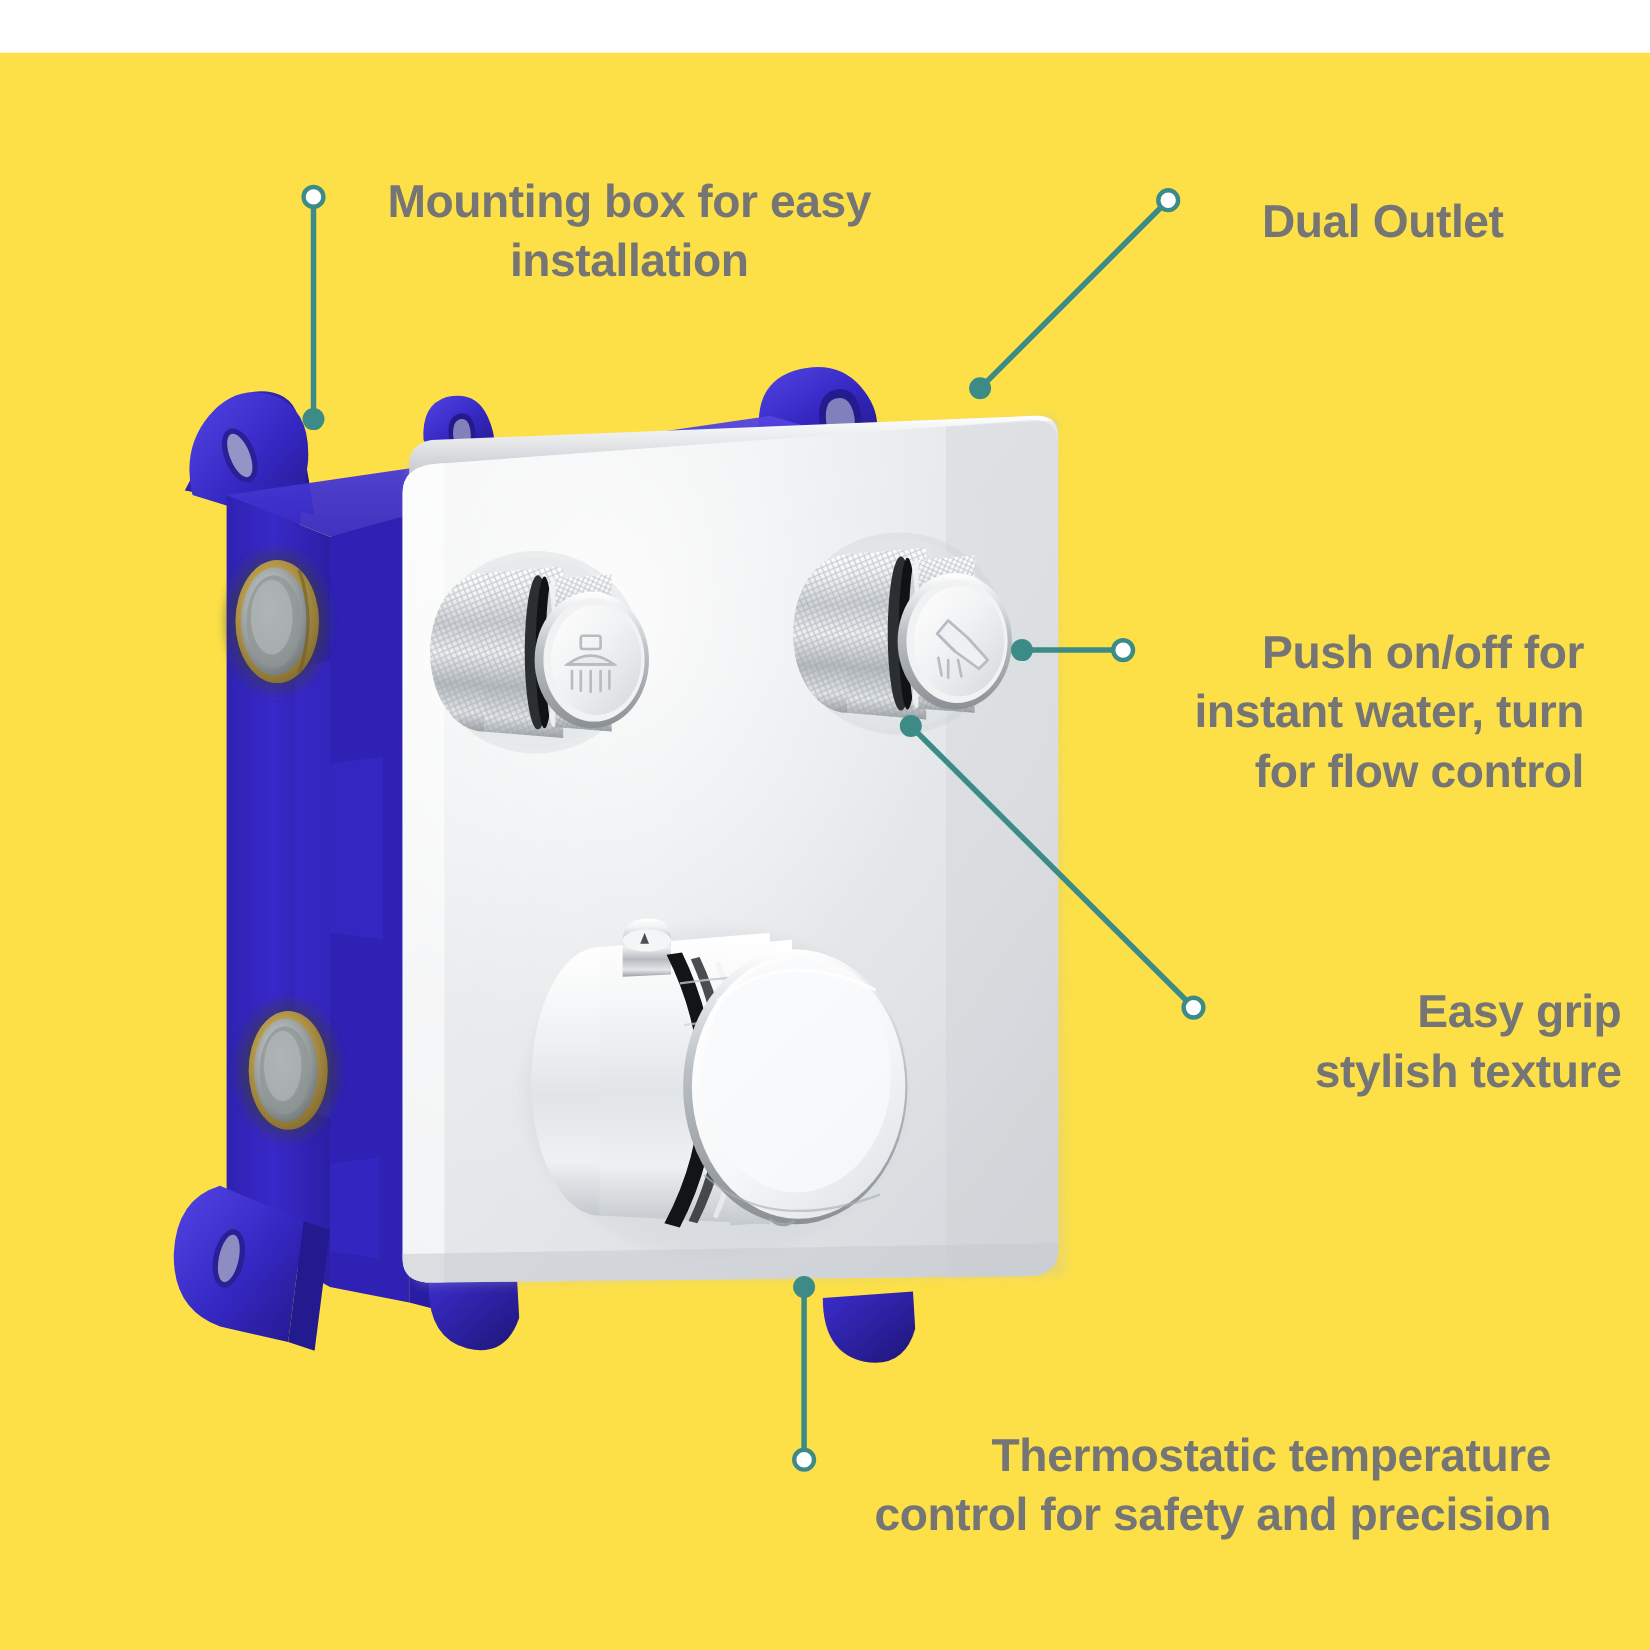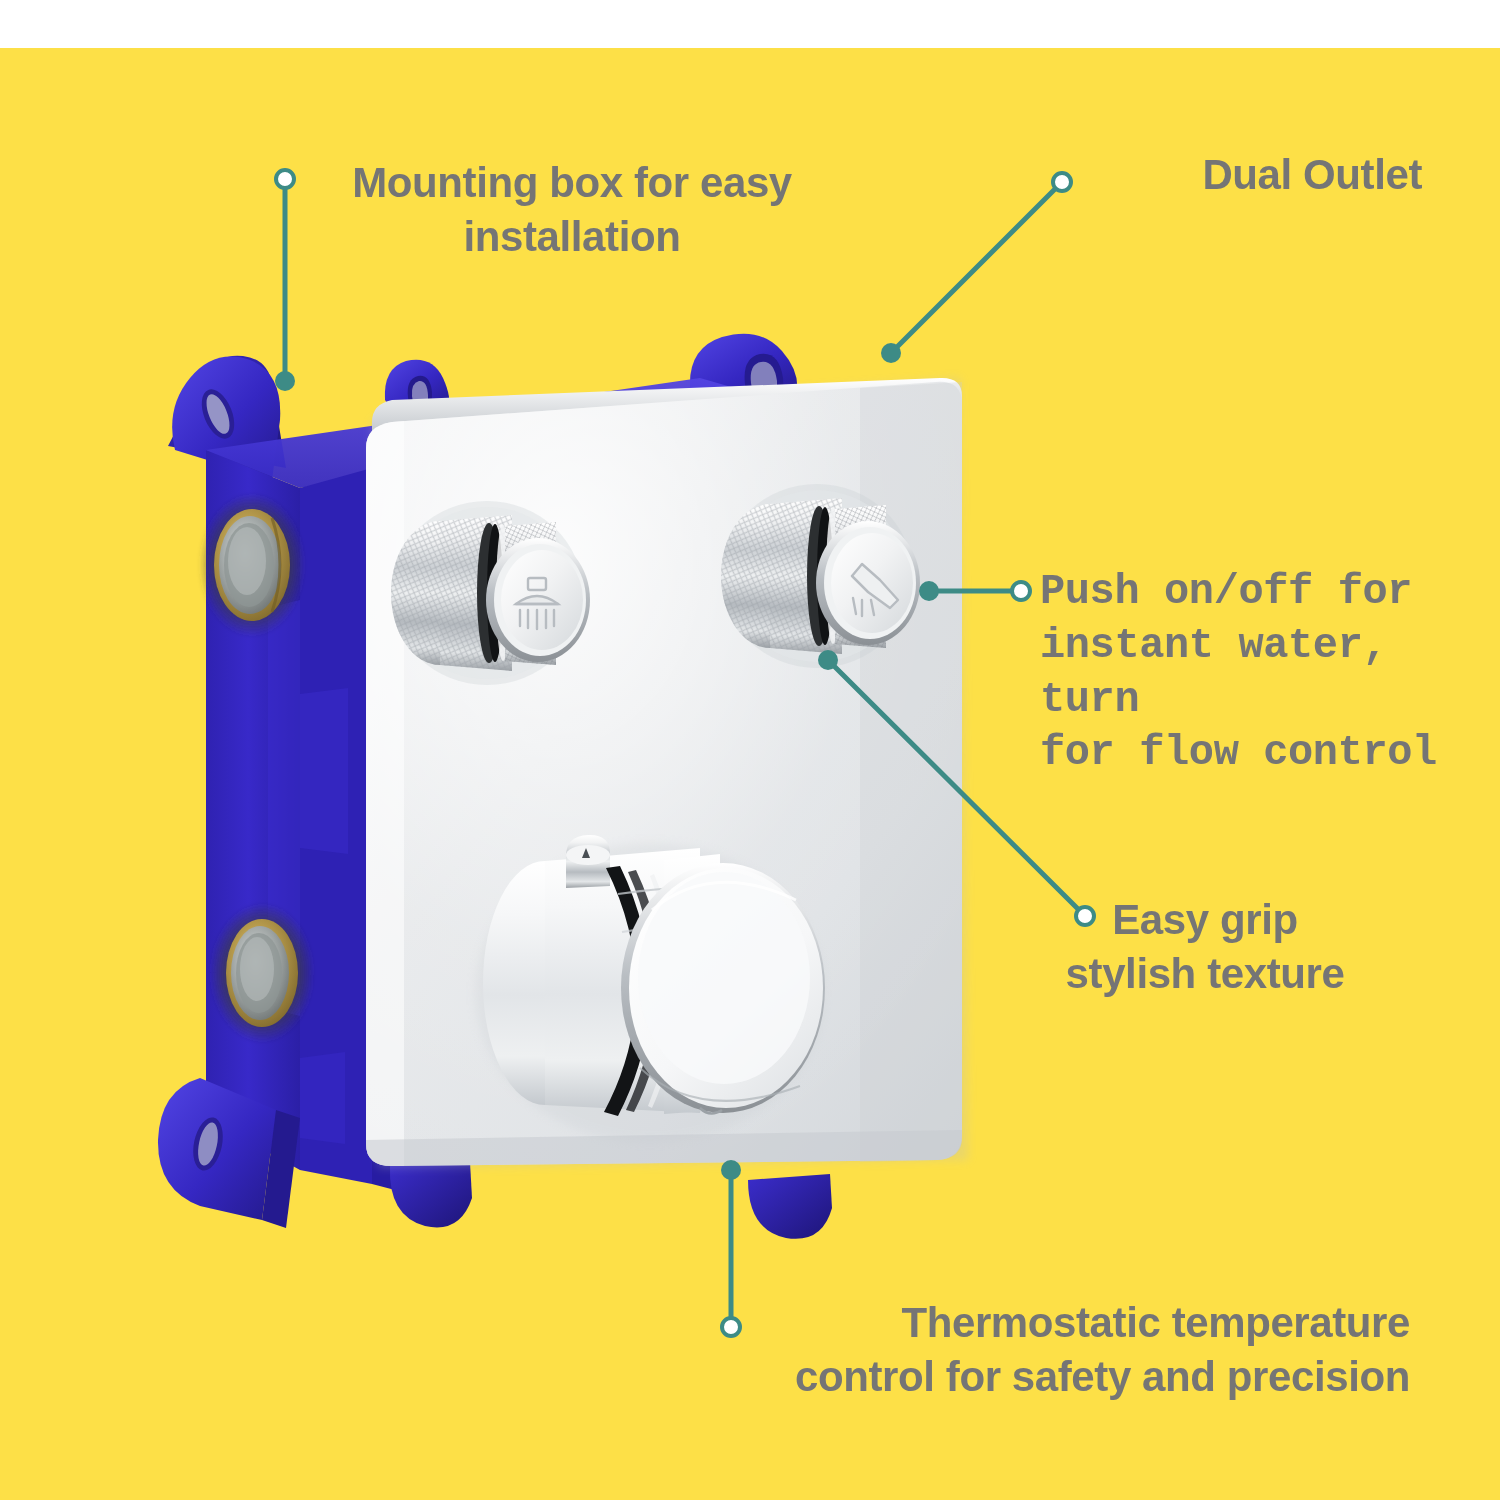--- a/index.html
+++ b/index.html
@@ -31,34 +31,33 @@
     line-height: 1.28;
     letter-spacing: -0.4px;
     white-space: pre-line;
   }
   .callout.c-mounting {
     left: 312px; top: 108px;
     width: 520px;
     text-align: center;
   }
   .callout.c-dual {
-    left: 1092px; top: 100px;
+    left: 1092px; top: 126px;
     width: 330px;
-    text-align: right;
+    text-align: center;
   }
   .callout.c-push {
     left: 1040px; top: 518px;
     width: 400px;
-    text-align: left;
-    font-family: Liberation Mono, monospace;
+    text-align: right;
   }
   .callout.c-grip {
-    left: 1040px; top: 845px;
+    left: 1144px; top: 845px;
     width: 330px;
-    text-align: center;
+    text-align: right;
   }
   .callout.c-thermo {
     left: 510px; top: 1248px;
     width: 900px;
     text-align: right;
   }
 
   
   .layer {
     position: absolute;

